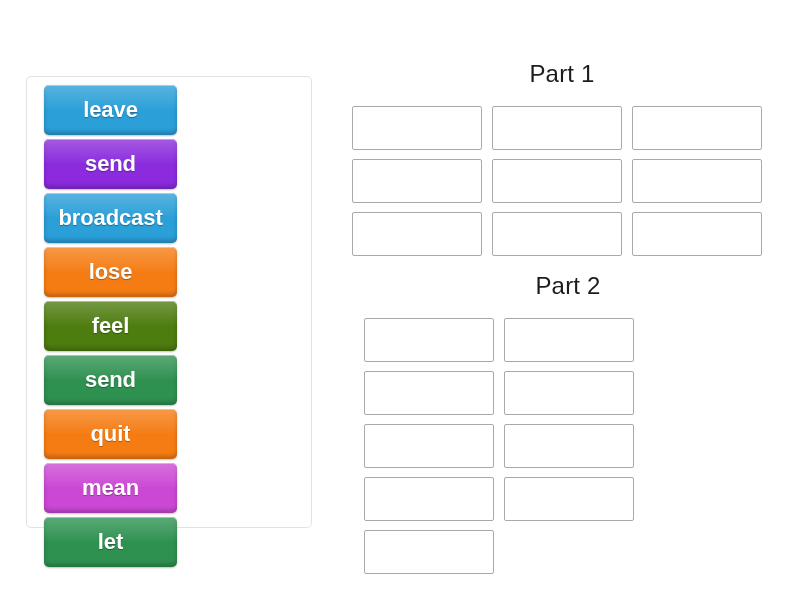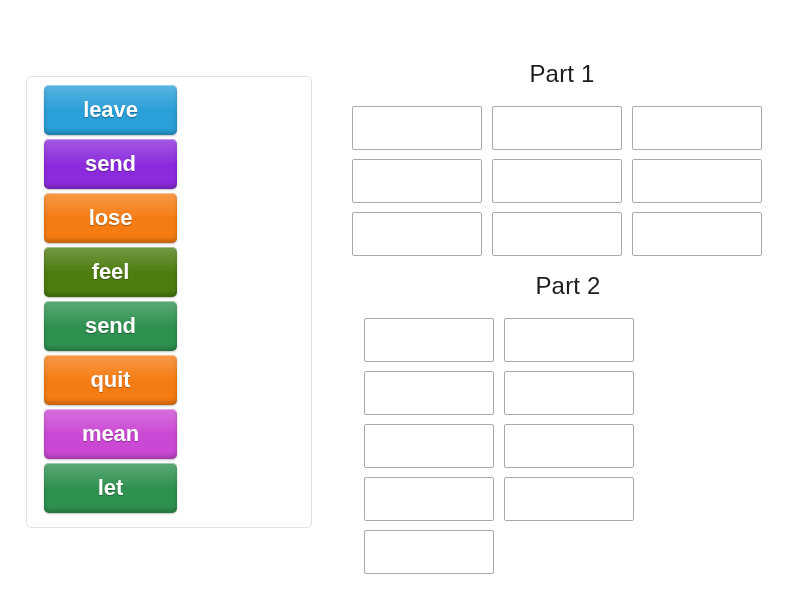--- a/index.html
+++ b/index.html
@@ -118,20 +118,23 @@
 
 <div id="stage">
 
   <div class="tile-tray" id="tile-tray">
       <div class="tile" style="background: rgb(42, 159, 216);">
         <span class="tile-label">leave</span>
       </div>
       <div class="tile" style="background: rgb(139, 43, 221);">
         <span class="tile-label">send</span>
       </div>
+      <div class="tile" style="background: rgb(42, 159, 216);">
+        <span class="tile-label">broadcast</span>
+      </div>
       <div class="tile" style="background: rgb(245, 124, 19);">
         <span class="tile-label">lose</span>
       </div>
       <div class="tile" style="background: #4d7c0f;">
         <span class="tile-label">feel</span>
       </div>
       <div class="tile" style="background: rgb(46, 145, 80); text-align: right;">
         <span class="tile-label">send</span>
       </div>
       <div class="tile" style="background: rgb(245, 124, 19);">

